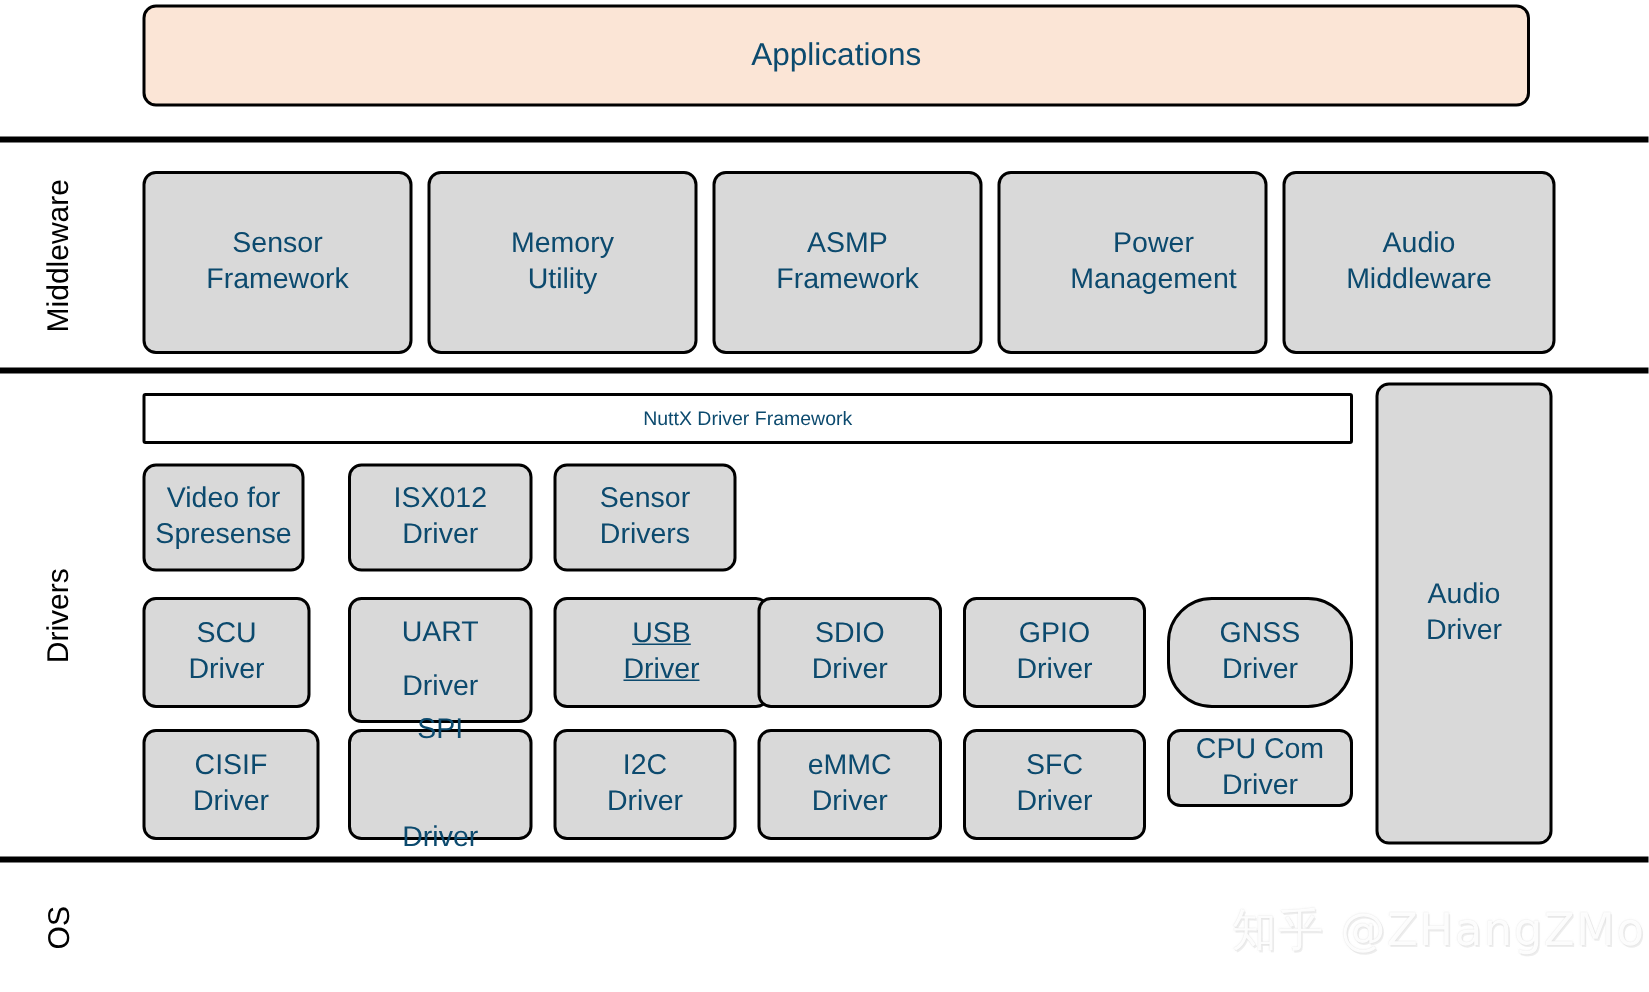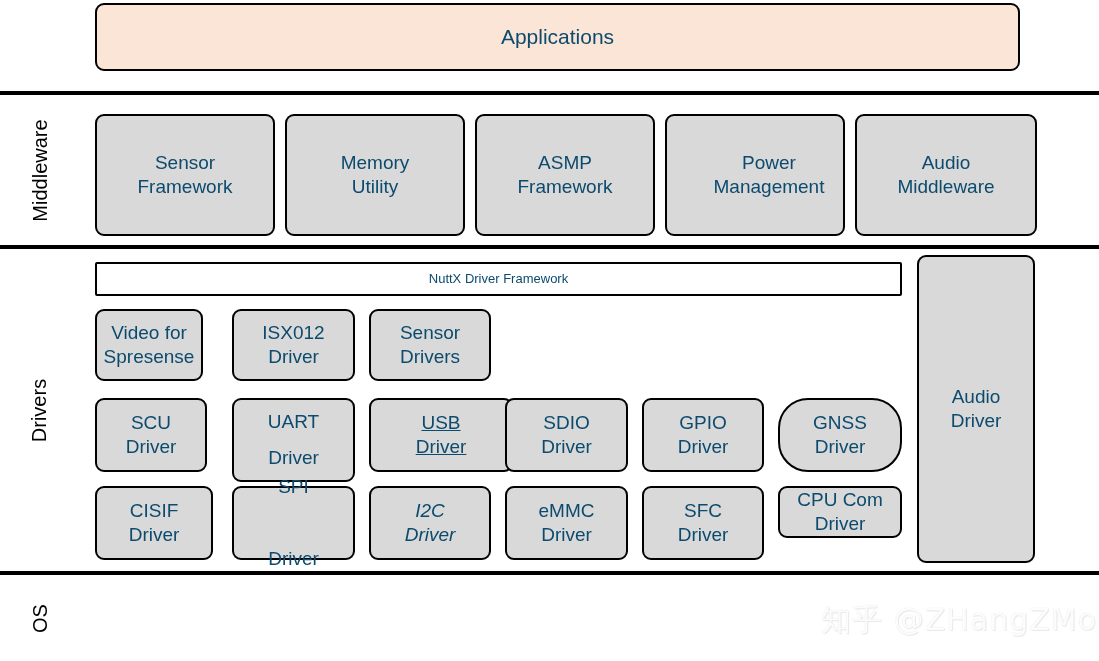--- a/index.html
+++ b/index.html
@@ -184,21 +184,21 @@
   </div>
 
   <div class="node" style="left:95px; top:486px; width:118px; height:74px;">
     <span class="ln">CISIF</span>
     <span class="ln">Driver</span>
   </div>
   <div class="node" style="left:232px; top:486px; width:123px; height:74px;gap:48px;">
     <span class="ln">SPI</span>
     <span class="ln">Driver</span>
   </div>
-  <div class="node" style="left:369px; top:486px; width:122px; height:74px;font-style:italic;">
+  <div class="node" style="left:369px; top:486px; width:122px; height:74px;">
     <span class="ln">I2C</span>
     <span class="ln">Driver</span>
   </div>
   <div class="node" style="left:505px; top:486px; width:123px; height:74px;">
     <span class="ln">eMMC</span>
     <span class="ln">Driver</span>
   </div>
   <div class="node" style="left:642px; top:486px; width:122px; height:74px;align-items:center;">
     <span class="ln">SFC</span>
     <span class="ln">Driver</span>

